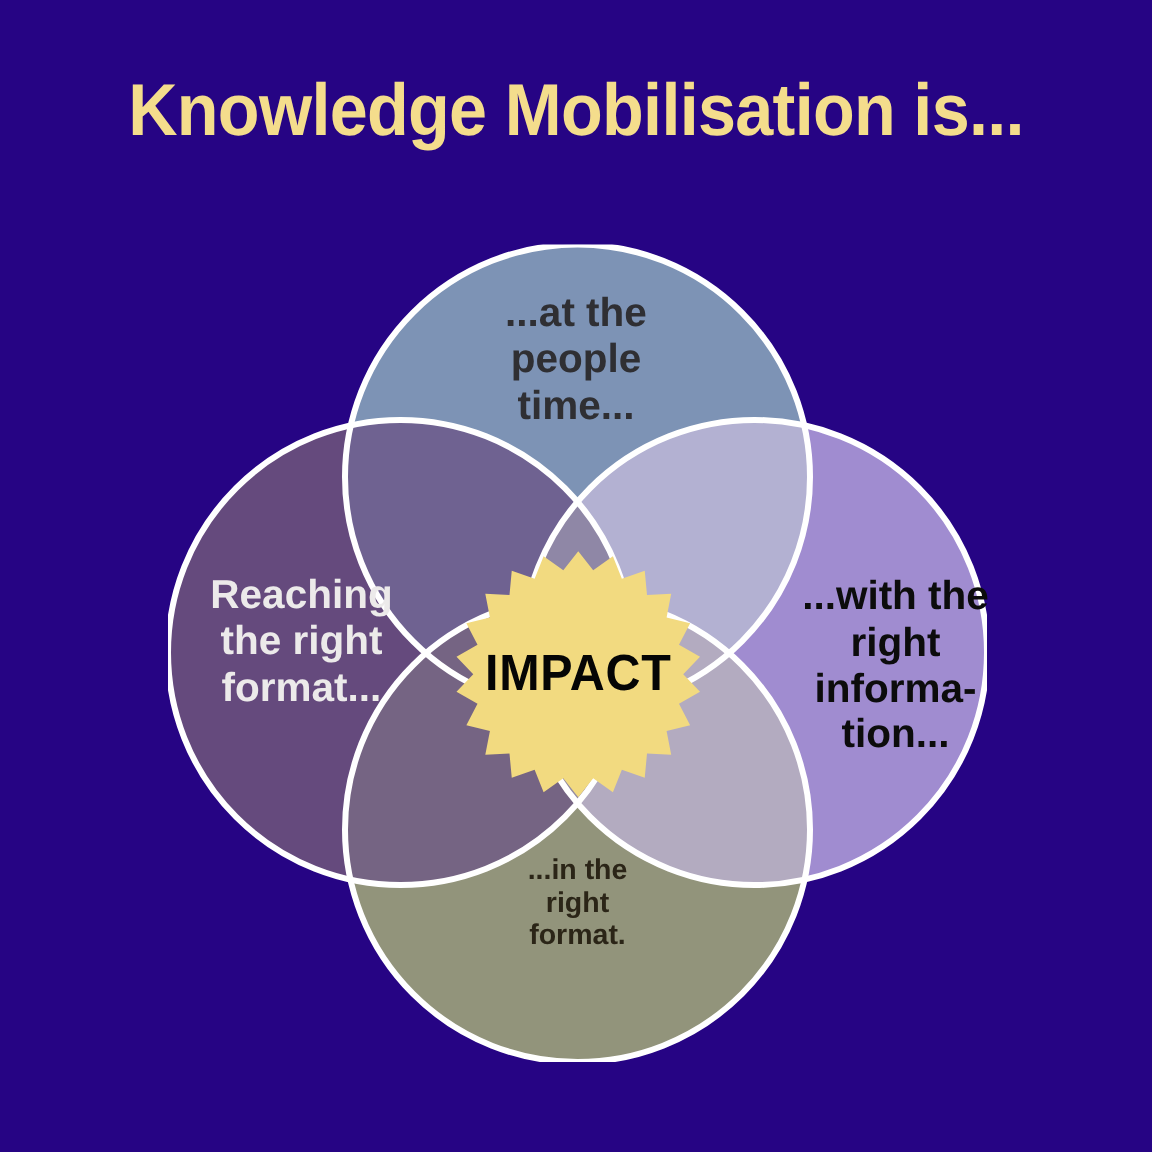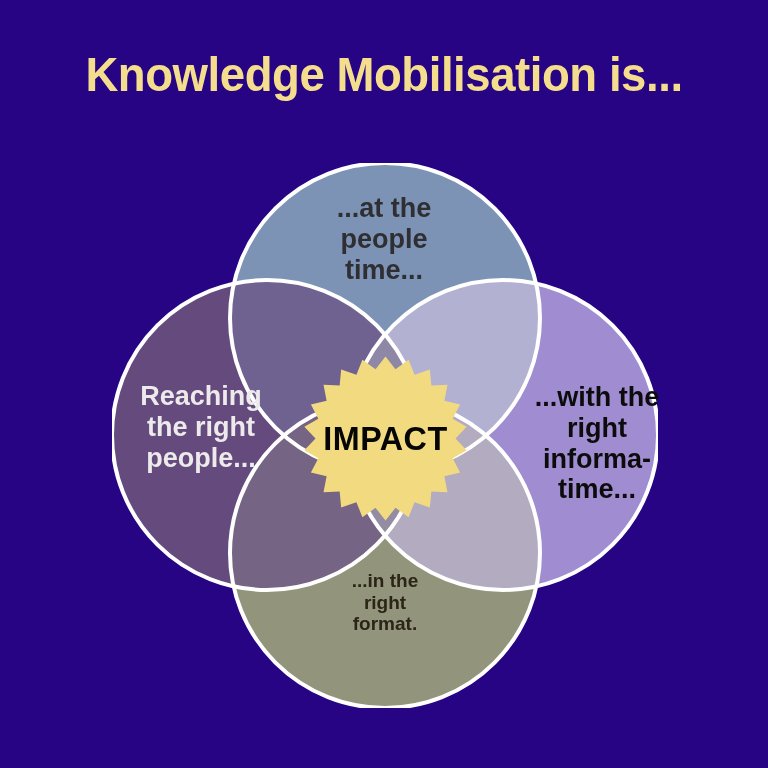--- a/index.html
+++ b/index.html
@@ -94,21 +94,21 @@
     top: 570px;
     width: 220px;
     font-size: 19px;
     color: #2b2517;
   }
 
   
   .badge {
     position: absolute;
     left: 302px;
-    top: 355px;
+    top: 366px;
     width: 167px;
     height: 167px;
   }
   .badge svg {
     position: absolute;
     inset: 0;
     width: 167px;
     height: 167px;
     display: block;
   }
@@ -201,25 +201,25 @@
 
   </div>
 
   <div class="caption cap-top">...at the
 people
 time...</div>
 
   <div class="caption cap-right">...with the
 right
 informa-
-time...</div>
+tion...</div>
 
   <div class="caption cap-left">Reaching
 the right
-people...</div>
+format...</div>
 
   <div class="caption cap-bottom">...in the
 right
 format.</div>
 
   <div class="badge">
     <svg viewBox="0 0 167 167">
       <polygon id="starburst" fill="#f2da80" points="83.50,1.50 93.46,14.21 106.60,4.82 112.58,19.83 127.83,14.52 129.34,30.60 145.47,29.80 142.39,45.66 158.09,49.44 150.66,63.78 164.67,71.83 153.50,83.50 164.67,95.17 150.66,103.22 158.09,117.56 142.39,121.34 145.47,137.20 129.34,136.40 127.83,152.48 112.58,147.17 106.60,162.18 93.46,152.79 83.50,165.50 73.54,152.79 60.40,162.18 54.42,147.17 39.17,152.48 37.66,136.40 21.53,137.20 24.61,121.34 8.91,117.56 16.34,103.22 2.33,95.17 13.50,83.50 2.33,71.83 16.34,63.78 8.91,49.44 24.61,45.66 21.53,29.80 37.66,30.60 39.17,14.52 54.42,19.83 60.40,4.82 73.54,14.21"></polygon>
     </svg>
     <div class="badge-label">IMPACT</div>

